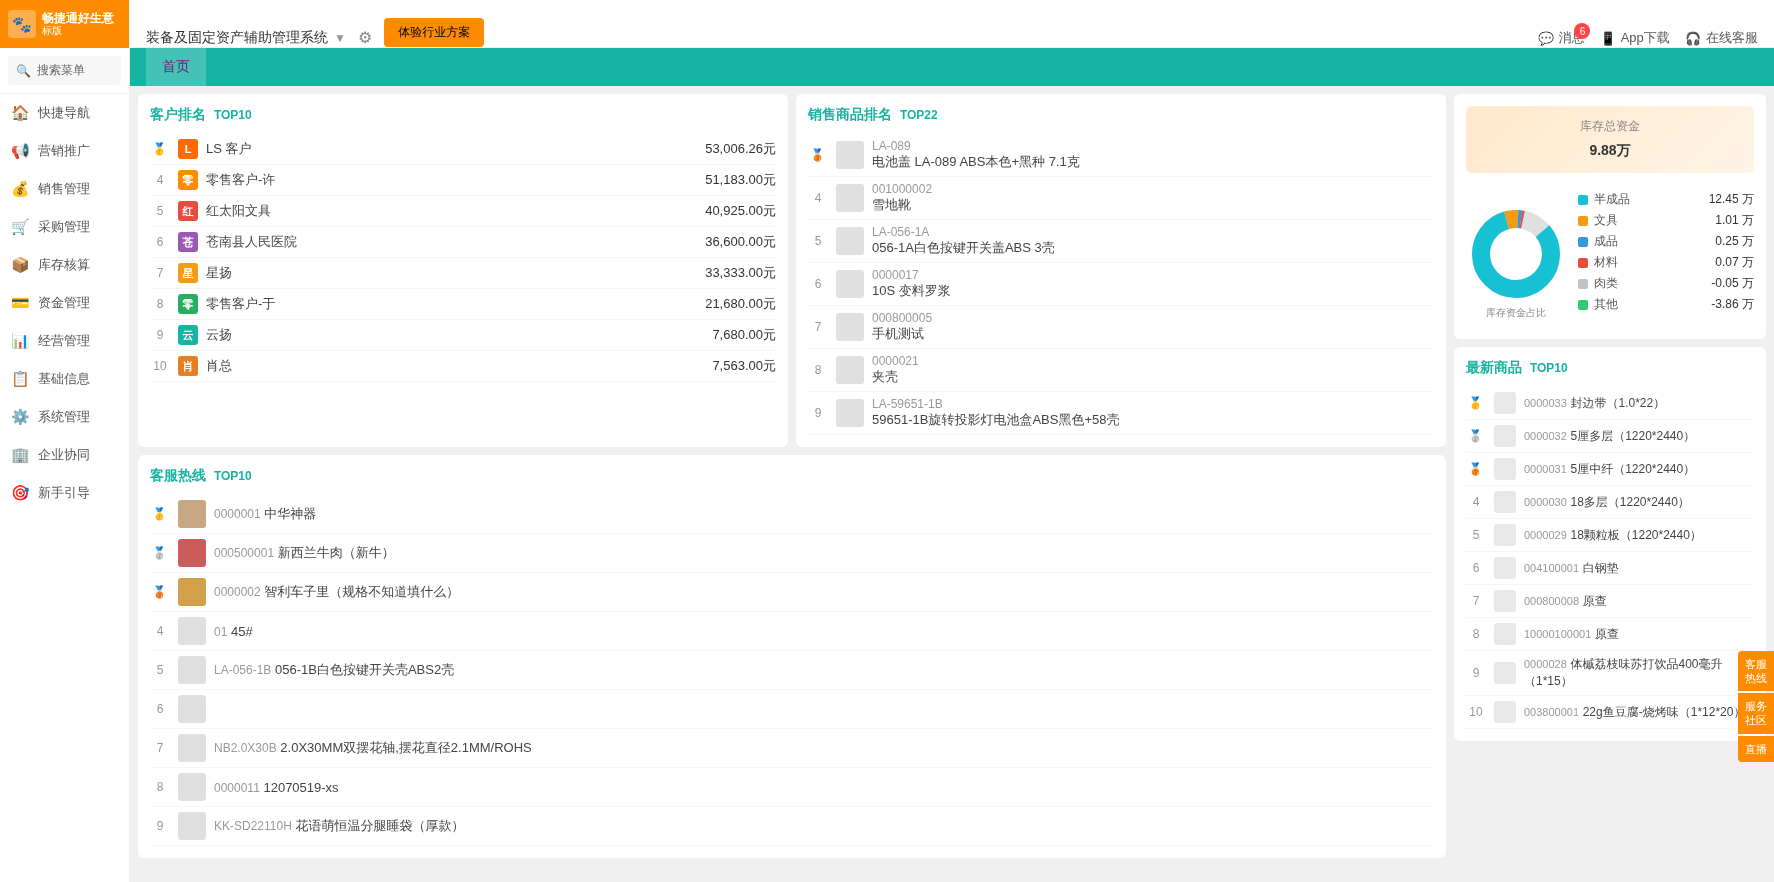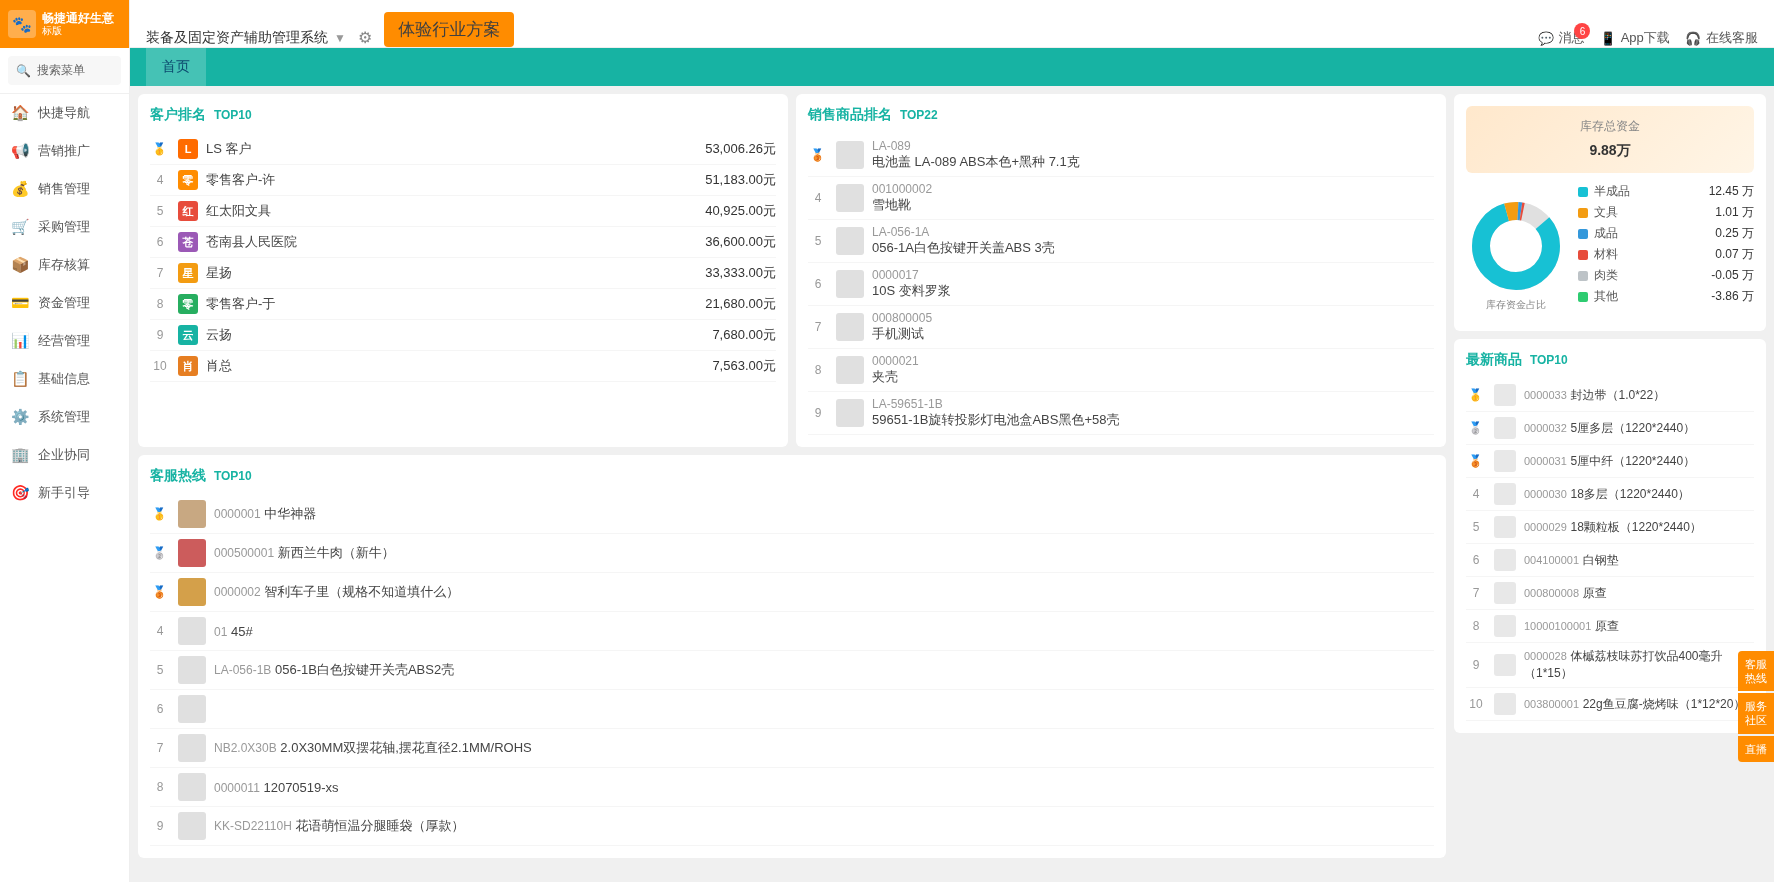--- a/index.html
+++ b/index.html
@@ -99,25 +99,25 @@
       font-size: 14px;
       color: #333;
       display: flex;
       align-items: center;
       gap: 6px;
     }
     .header-dropdown-icon { color: #999; font-size: 12px; }
     .header-settings-icon { color: #888; font-size: 16px; cursor: pointer; }
     .header-trial-btn {
       background: #ff8c00;
-      color: #404040;
+      color: #000000;
       border: none;
       border-radius: 4px;
       padding: 6px 14px;
-      font-size: 17px;
+      font-size: 12px;
       cursor: pointer;
     }
     .header-right {
       margin-left: auto;
       display: flex;
       align-items: center;
       gap: 16px;
       color: #555;
       font-size: 13px;
     }
@@ -146,21 +146,21 @@
     
     .nav-bar {
       background: #17b3a3;
       height: 38px;
       display: flex;
       align-items: center;
       padding: 0 16px;
       flex-shrink: 0;
     }
     .nav-bar-item {
-      color: #0c4a6e;
+      color: #701a75;
       padding: 0 16px;
       height: 38px;
       display: flex;
       align-items: center;
       font-size: 14px;
       cursor: pointer;
     }
     .nav-bar-item.active { background: rgba(255,255,255,0.2); }
 
     
@@ -279,21 +279,21 @@
     
     .scroll-area { max-height: 280px; overflow-y: auto; }
 
     
     .inventory-card { background: #fff; border-radius: 6px; padding: 12px; }
     .inventory-total {
       text-align: center;
       padding: 12px;
       background: linear-gradient(135deg, #ffe8cc, #fff5e6);
       border-radius: 6px;
-      margin-bottom: 10px;
+      margin-bottom: 18px;
     }
     .inventory-total-label { font-size: 12px; color: #888; }
     .inventory-total-value { font-size: 22px; font-weight: bold; color: #333; }
     .inventory-total-value span { font-size: 14px; }
 
     
     .chart-area {
       display: flex;
       align-items: center;
       gap: 12px;

